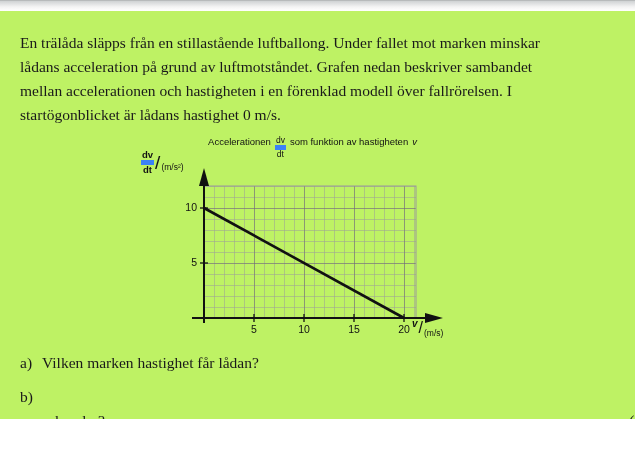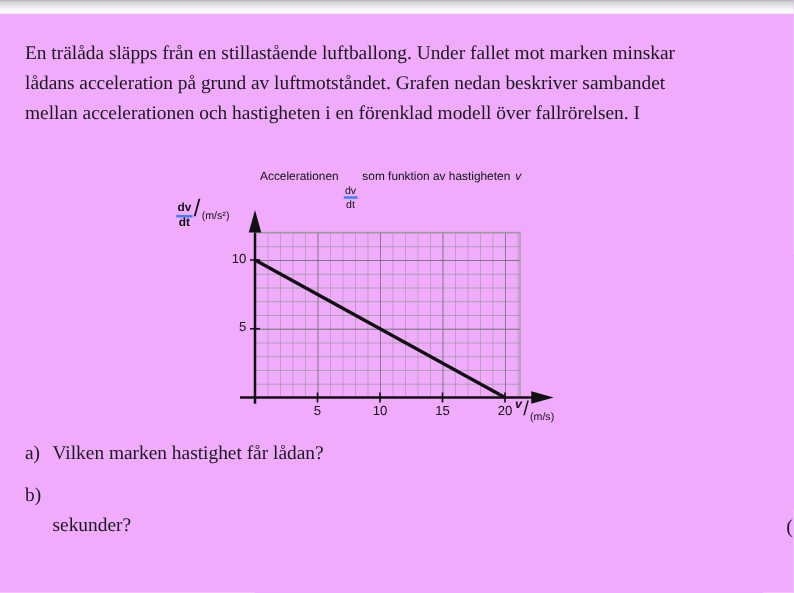--- a/index.html
+++ b/index.html
@@ -1,38 +1,38 @@
 <!DOCTYPE html>
 <html><head>
 <meta charset="utf-8">
 <style>
   * { margin:0; padding:0; box-sizing:border-box; }
   body { font-family:"Liberation Serif", serif; background:#fff; }
   #page {
-    position:relative; width:635px; height:474px; background:#f0abfc;
+    position:relative; width:635px; height:419px; background:#bef264;
     overflow:hidden; color:#1a1a1a;
   }
   #top-shade {
     position:absolute; left:0; top:0; width:635px; height:11px;
     background:linear-gradient(#cfd2d3, #f4f4f4 60%, #ffffff);
     border-top:1px solid #b7babb;
   }
   .para { position:absolute; left:20px; top:31px; width:600px; }
   .para-line { font-size:15.5px; line-height:24px; white-space:nowrap; }
 
   
   .chart-title {
     position:absolute; left:185px; top:136px; width:255px; height:22px;
     display:flex; justify-content:center; align-items:flex-start; gap:4px;
     font-family:"Liberation Sans", sans-serif; font-size:9.5px; color:#111;
     white-space:nowrap;
   }
   .frac { display:inline-flex; flex-direction:column; align-items:center;
     line-height:1.1; font-size:8.5px; }
-  .frac .num { border-bottom:2px solid #3b82f6; padding:0 1px;margin-top:12px; }
+  .frac .num { border-bottom:5px solid #3b82f6; padding:0 1px; }
   .ylabel-wrap {
     position:absolute; left:141px; top:150px; display:flex; align-items:center;
     font-family:"Liberation Sans", sans-serif; color:#111;
   }
   .ylabel-wrap .frac { font-size:9.5px; font-weight:bold; }
   .big-slash { font-size:19px; line-height:1; margin:0 1px; font-weight:normal; }
   .unit-low { font-size:8.5px; margin-top:9px; }
   .xlabel-wrap {
     position:absolute; left:412px; top:318px; display:flex; align-items:center;
     font-family:"Liberation Sans", sans-serif; color:#111;
@@ -58,20 +58,21 @@
 </head>
 <body>
 
 <div id="page">
   <div id="top-shade"></div>
 
   <div class="para">
     <div class="para-line">En trälåda släpps från en stillastående luftballong. Under fallet mot marken minskar</div>
     <div class="para-line">lådans acceleration på grund av luftmotståndet. Grafen nedan beskriver sambandet</div>
     <div class="para-line">mellan accelerationen och hastigheten i en förenklad modell över fallrörelsen. I</div>
+    <div class="para-line">startögonblicket är lådans hastighet 0 m/s.</div>
   </div>
 
   <div class="chart-title">
     <span>Accelerationen</span>
     <span class="frac">
       <span class="num">dv</span>
       <span>dt</span>
     </span>
     <span>som funktion av hastigheten</span>
     <span style="font-style:italic">v</span>

